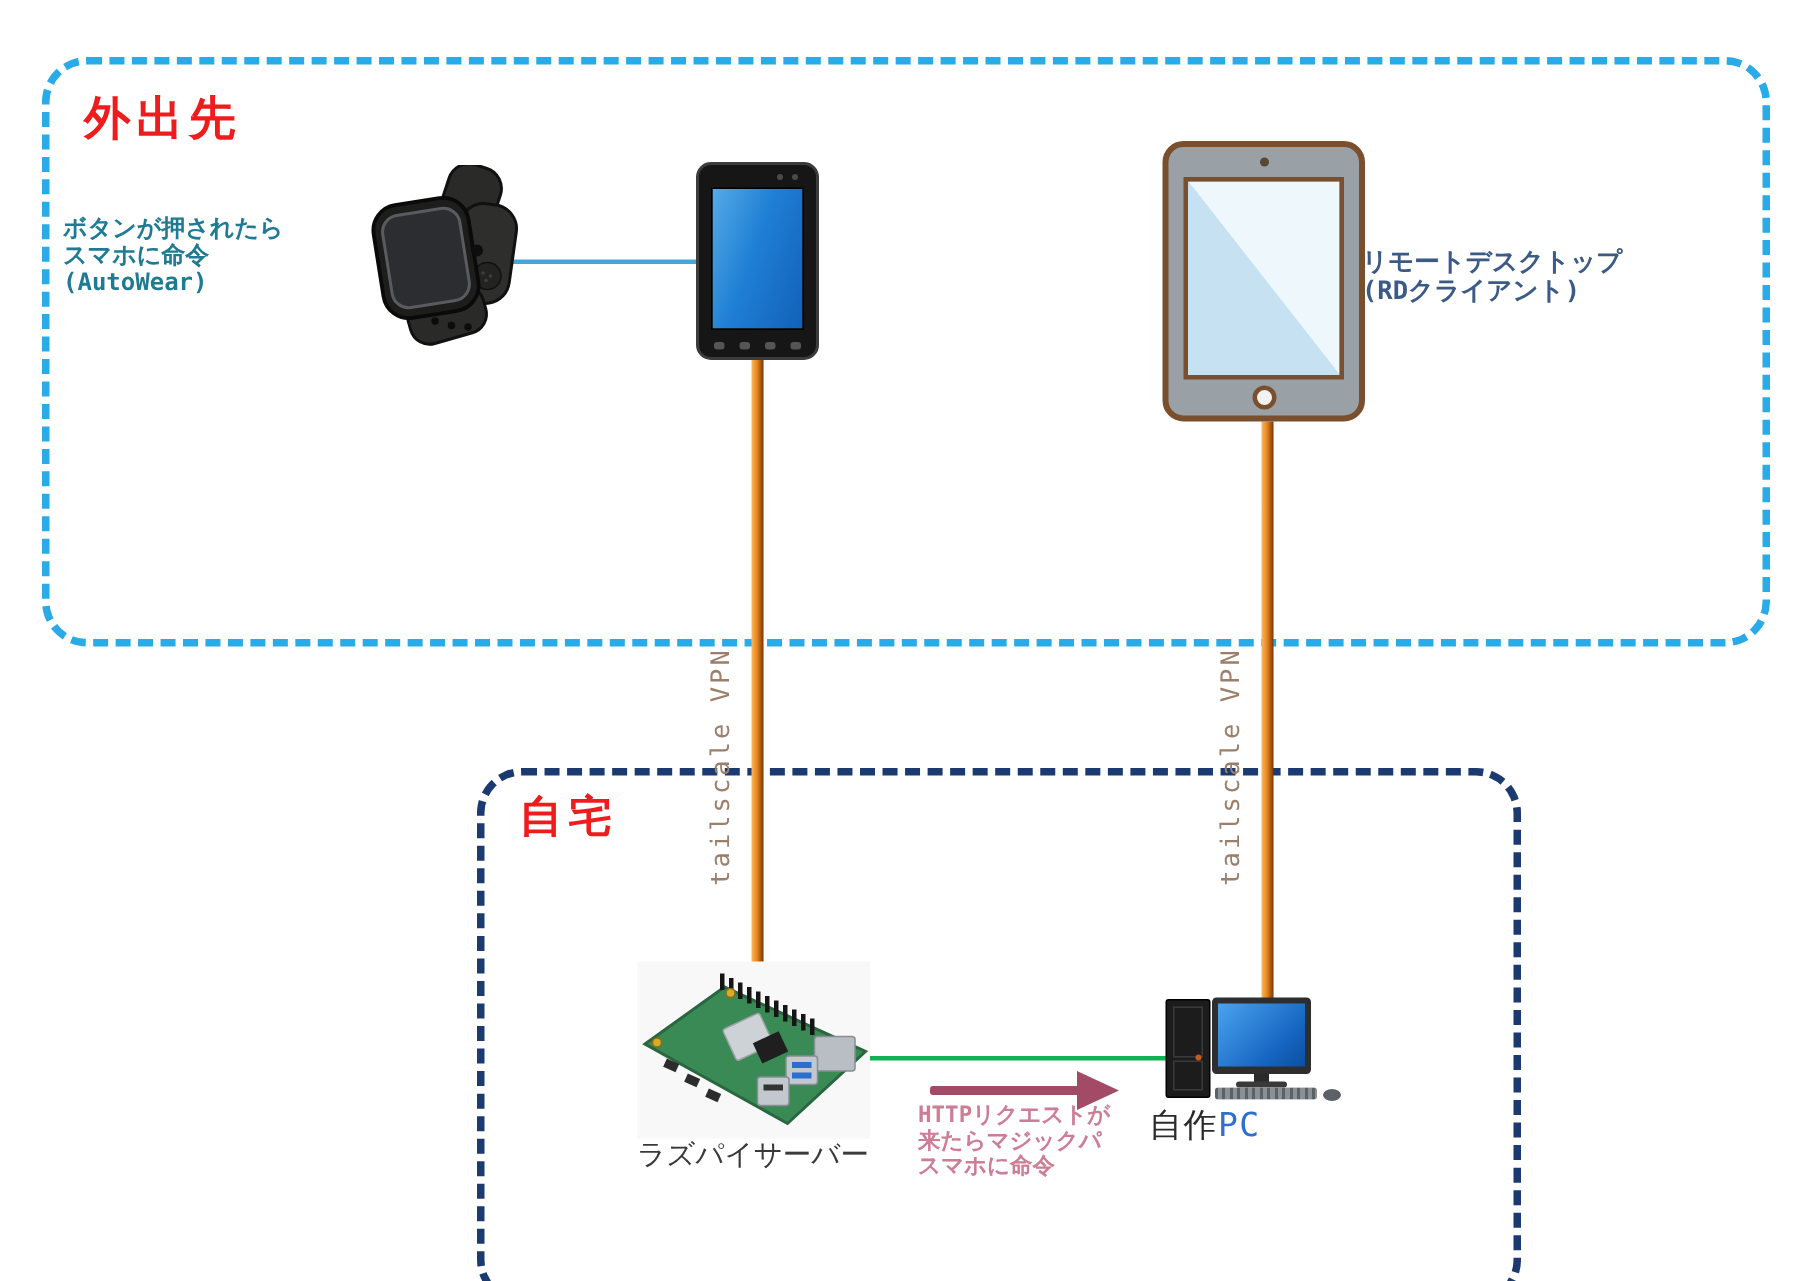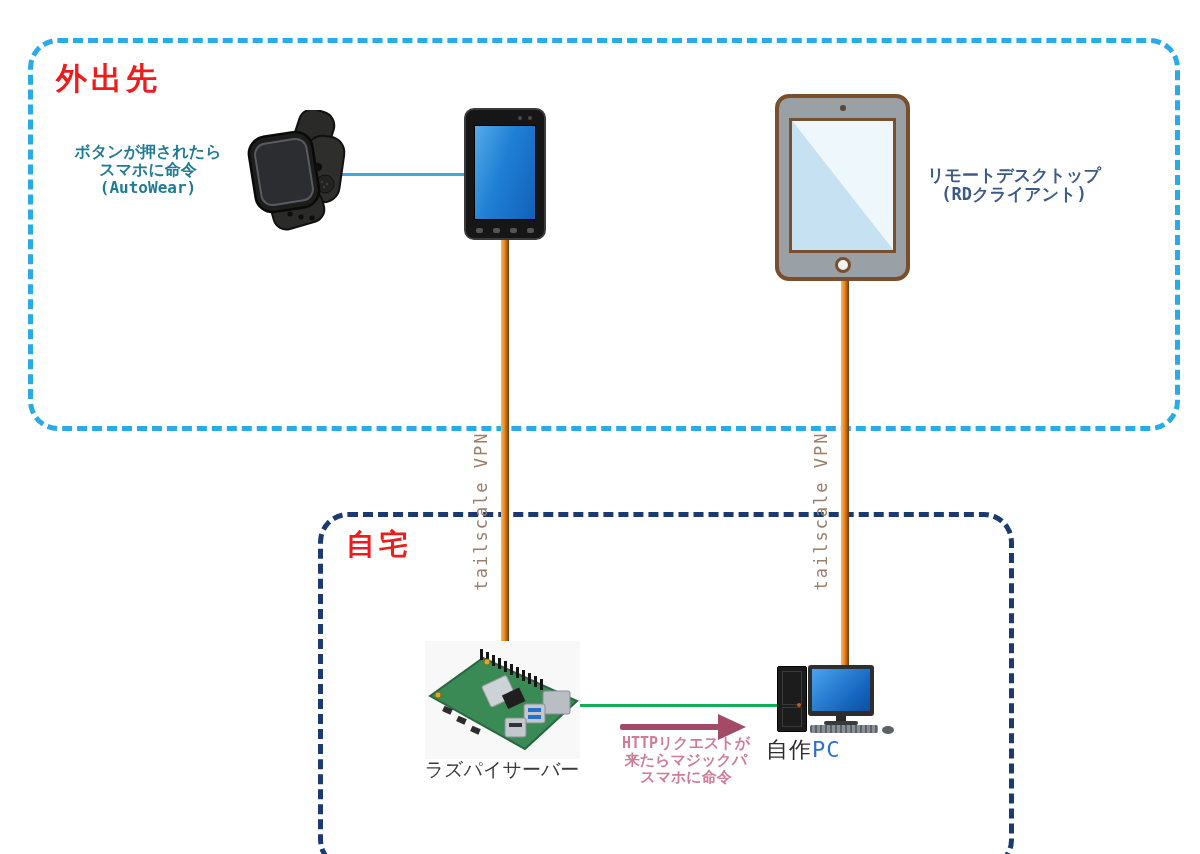--- a/index.html
+++ b/index.html
@@ -11,26 +11,26 @@
 
   
   .zone { position:absolute; border-radius:30px; background:transparent; }
   .zone-outside { left:28px; top:14px; width:1142px; height:383px; border:5px dashed #29abe8; }
   .zone-home    { left:318px; top:488px; width:686px; height:348px; border:5px dashed #1a3a70; }
   .zone-label { position:absolute; color:#ee1c1c; font-weight:bold; letter-spacing:4px; }
   .zone-label.outside { left:56px; top:34px; font-size:31px; }
   .zone-label.home    { left:346px; top:501px; font-size:29px; }
 
   
-  .caption { position:absolute; text-align:center; font-weight:bold;
+  .caption { position:absolute; text-align:left; font-weight:bold;
              font-family:"DejaVu Sans Mono", monospace; }
   .cap-watch  { left:42px;  top:119px; width:212px; font-size:16px; line-height:18px; color:#1f7a93; }
   .cap-phone  { left:548px; top:121px; width:212px; font-size:17px; line-height:19px; color:#ffa91e; }
   .cap-tablet { left:908px; top:142px; width:212px; font-size:17px; line-height:19px; color:#3b5a86; }
-  .cap-magic  { left:598px; top:711px; width:176px; font-size:15px; line-height:17px; color:#ce7d96; }
+  .cap-magic  { left:612px; top:711px; width:176px; font-size:15px; line-height:17px; color:#ce7d96; }
   .lbl-raspi  { left:416px; top:733px; width:172px; position:absolute; text-align:center;
                 font-size:19px; color:#3a3a3a; font-family:"DejaVu Sans Mono", monospace; }
   .lbl-pc     { left:766px; top:711px; position:absolute; font-size:22px; letter-spacing:1px;
                 color:#2b2b2b; font-family:"DejaVu Sans Mono", monospace; }
   .lbl-pc .accent { color:#2e6fd0; }
 
   
   .line-blue  { left:332px; top:149px; width:134px; height:3px; background:#45a5dd; }
   .line-green { left:580px; top:680px; width:198px; height:3px; background:#10b055; }
   .line-orange { width:8px; background:linear-gradient(to right,#f9b860 0%,#e8871e 45%,#a3520e 80%,#6e3a0a 100%); }

